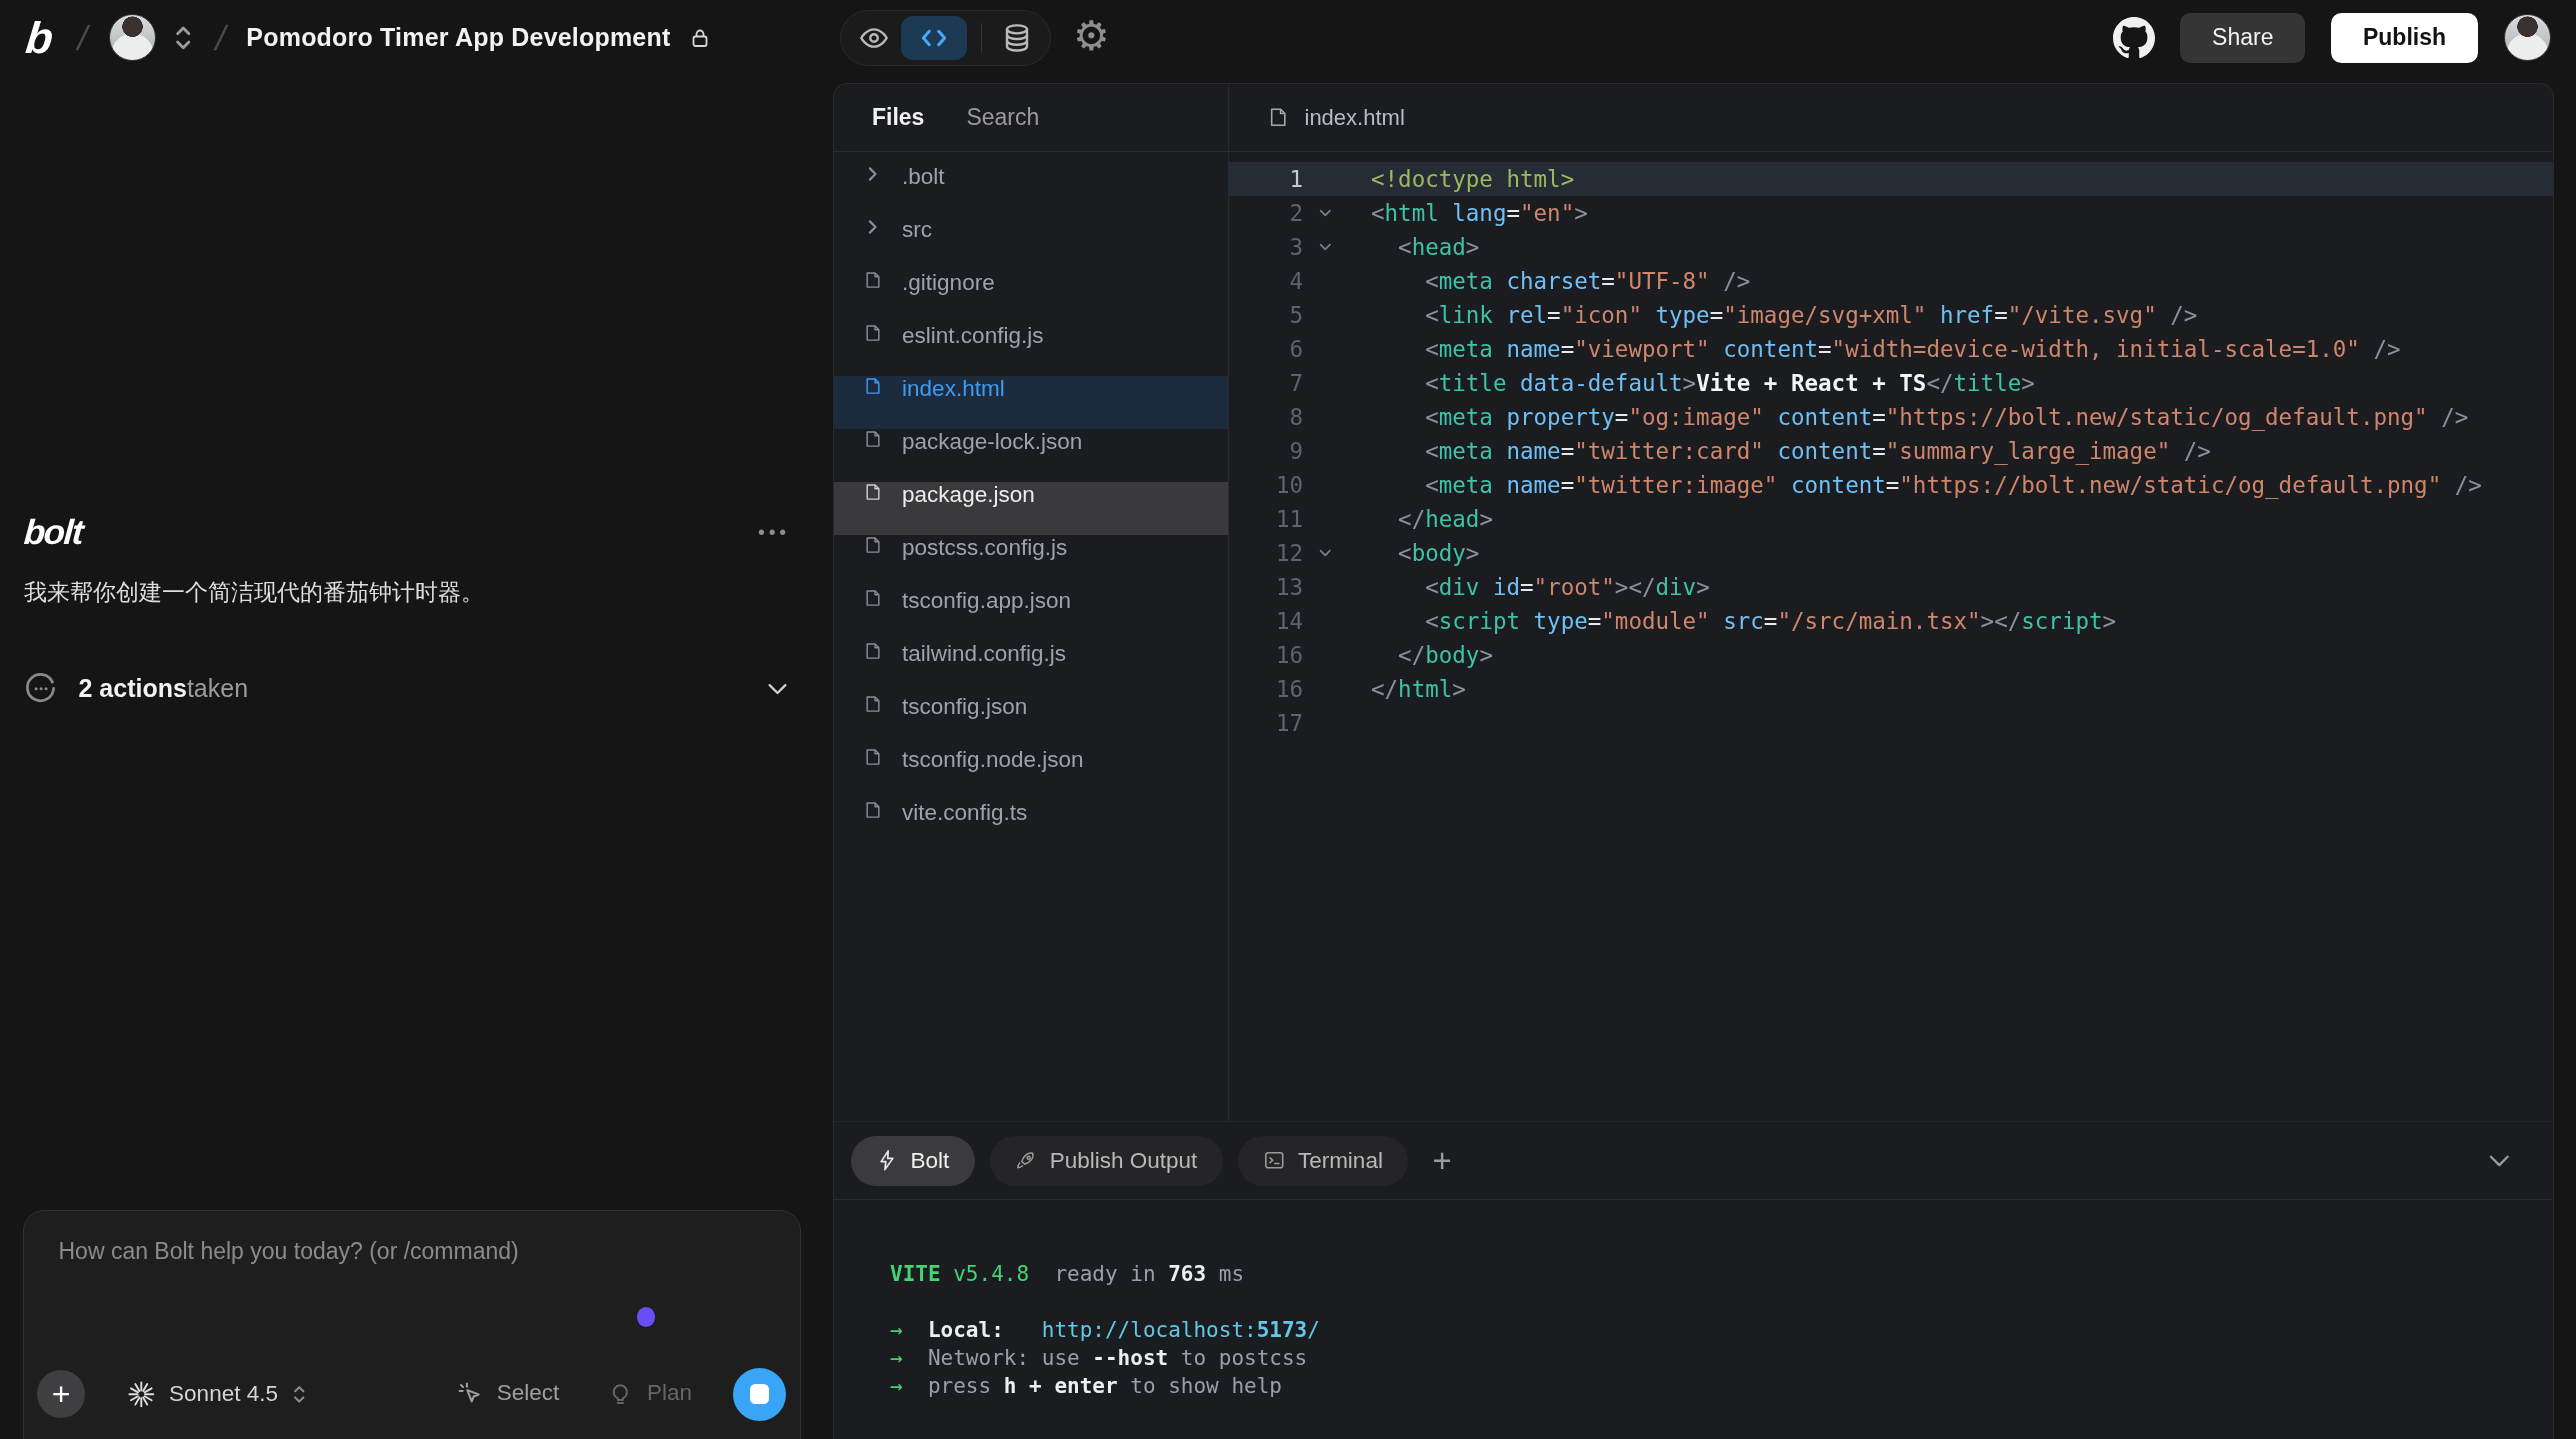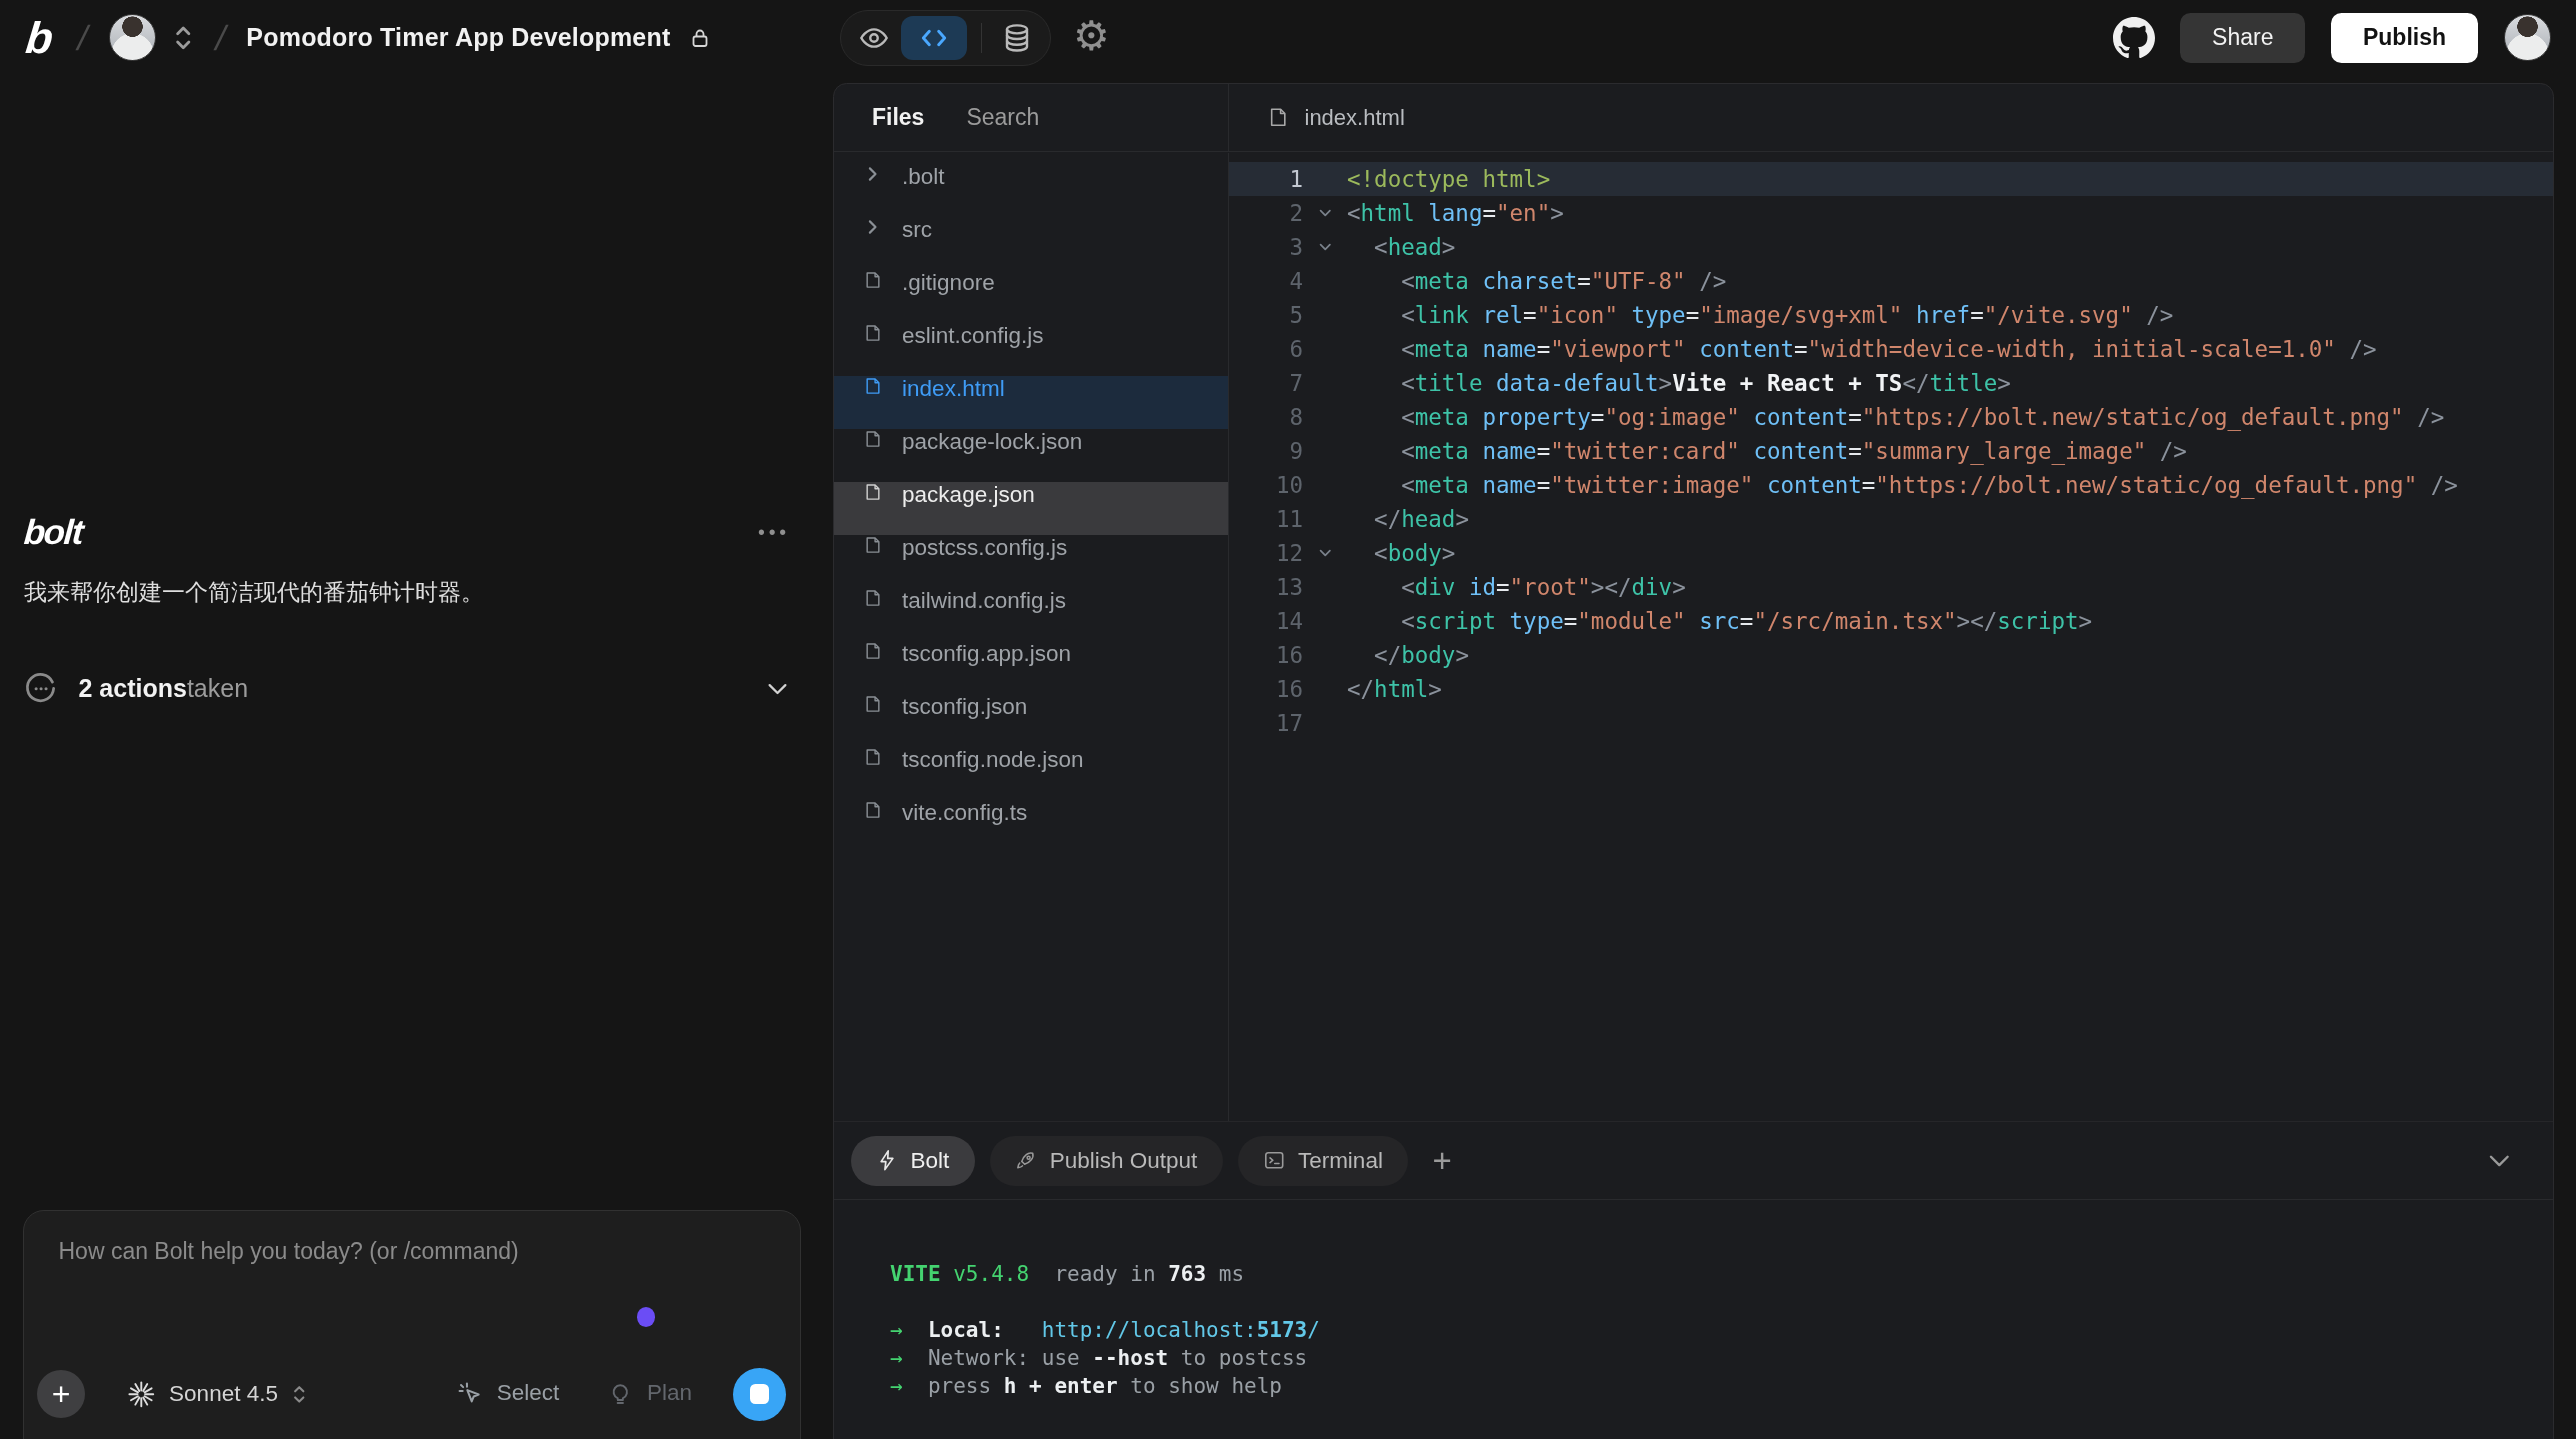--- a/index.html
+++ b/index.html
@@ -101,21 +101,21 @@
   .ft-row.active { background:#3a3a3d; color:#ededed; }
   .ft-row.active svg { color:#d0d0d0; }
 
   .editor { flex:1; padding-top:9px; font-family:"DejaVu Sans Mono", monospace; }
   .cl { height:34px; display:flex; font-size:22.5px; line-height:34px; }
   .cl.active { background:#262c35; }
   .ln { width:74px; text-align:right; color:#5e646c; flex:none; }
   .cl.active .ln { color:#c3c9d2; }
   .fold { width:44px; display:flex; align-items:center; justify-content:center; color:#79808a; flex:none; }
   .fold svg { width:16.5px; }
-  .code { white-space:pre; }
+  .code { white-space:pre;margin-left:24px; }
   .tk-d { color:#9cba5c; } .tk-t { color:#3ec3a8; } .tk-a { color:#6fc0f7; }
   .tk-s { color:#d0866c; } .tk-p { color:#8b929c; } .tk-w { color:#e6e9ed; }
   .tk-wb { color:#f2f4f6; font-weight:bold; }
 
   .terminal { position:absolute; left:0; right:0; top:1037px; bottom:0; border-top:1.5px solid #262629; }
   .term-tabs { height:78px; display:flex; align-items:center; padding:0 16.5px; gap:15px;
     border-bottom:1.5px solid #292a2d; }
   .ttab { height:50px; border-radius:25px; display:flex; align-items:center; gap:12px; padding:0 25.5px;
     background:#252527; color:#b9b9b9; font-size:22.5px; cursor:pointer; }
   .ttab svg { width:22.5px; color:#9a9a9a; }
@@ -350,30 +350,30 @@
             </span>
             <span>postcss.config.js</span>
           </div>
           <div class="ft-row">
             <span>
               <svg viewBox="0 0 24 24" fill="none" stroke="currentColor" stroke-width="1.7" stroke-linejoin="round">
                 <path d="M5 3.5h9.5L19 8v12.5H5z"></path>
                 <path d="M14.5 3.5V8H19"></path>
               </svg>
             </span>
+            <span>tsconfig.app.json</span>
+          </div>
+          <div class="ft-row">
+            <span>
+              <svg viewBox="0 0 24 24" fill="none" stroke="currentColor" stroke-width="1.7" stroke-linejoin="round">
+                <path d="M5 3.5h9.5L19 8v12.5H5z"></path>
+                <path d="M14.5 3.5V8H19"></path>
+              </svg>
+            </span>
             <span>tailwind.config.js</span>
-          </div>
-          <div class="ft-row">
-            <span>
-              <svg viewBox="0 0 24 24" fill="none" stroke="currentColor" stroke-width="1.7" stroke-linejoin="round">
-                <path d="M5 3.5h9.5L19 8v12.5H5z"></path>
-                <path d="M14.5 3.5V8H19"></path>
-              </svg>
-            </span>
-            <span>tsconfig.app.json</span>
           </div>
           <div class="ft-row">
             <span>
               <svg viewBox="0 0 24 24" fill="none" stroke="currentColor" stroke-width="1.7" stroke-linejoin="round">
                 <path d="M5 3.5h9.5L19 8v12.5H5z"></path>
                 <path d="M14.5 3.5V8H19"></path>
               </svg>
             </span>
             <span>tsconfig.json</span>
           </div>

